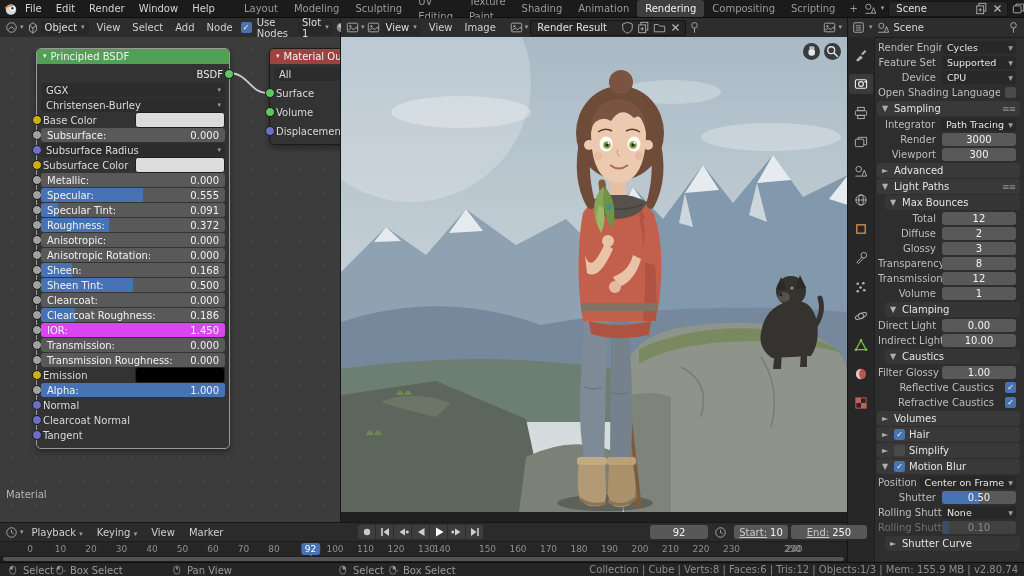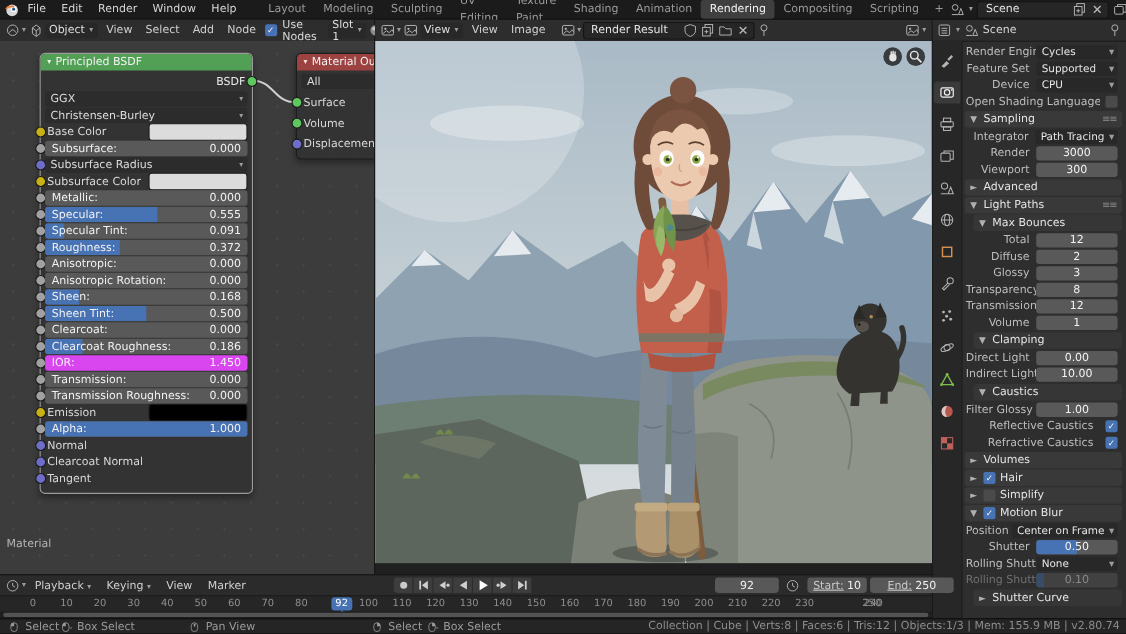--- a/index.html
+++ b/index.html
@@ -1028,21 +1028,21 @@
       <span class="tick" style="left:121.5px;">30</span>
       <span class="tick" style="left:152px;">40</span>
       <span class="tick" style="left:182.5px;">50</span>
       <span class="tick" style="left:213px;">60</span>
       <span class="tick" style="left:243.5px;text-align:center;">70</span>
       <span class="tick" style="left:274px;">80</span>
       <span class="tick" style="left:335px;">100</span>
       <span class="tick" style="left:365.5px;">110</span>
       <span class="tick" style="left:396px;">120</span>
       <span class="tick" style="left:426.5px;">130</span>
-      <span class="tick" style="left:457px;">140</span>
+      <span class="tick" style="left:442px;">140</span>
       <span class="tick" style="left:487.5px;">150</span>
       <span class="tick" style="left:518px;">160</span>
       <span class="tick" style="left:548.5px;">170</span>
       <span class="tick" style="left:579px;">180</span>
       <span class="tick" style="left:609.5px;">190</span>
       <span class="tick" style="left:640px;">200</span>
       <span class="tick" style="left:670.5px;">210</span>
       <span class="tick" style="left:701px;">220</span>
       <span class="tick" style="left:731.5px;">230</span>
       <span class="tick" style="left:794px;">240</span>

